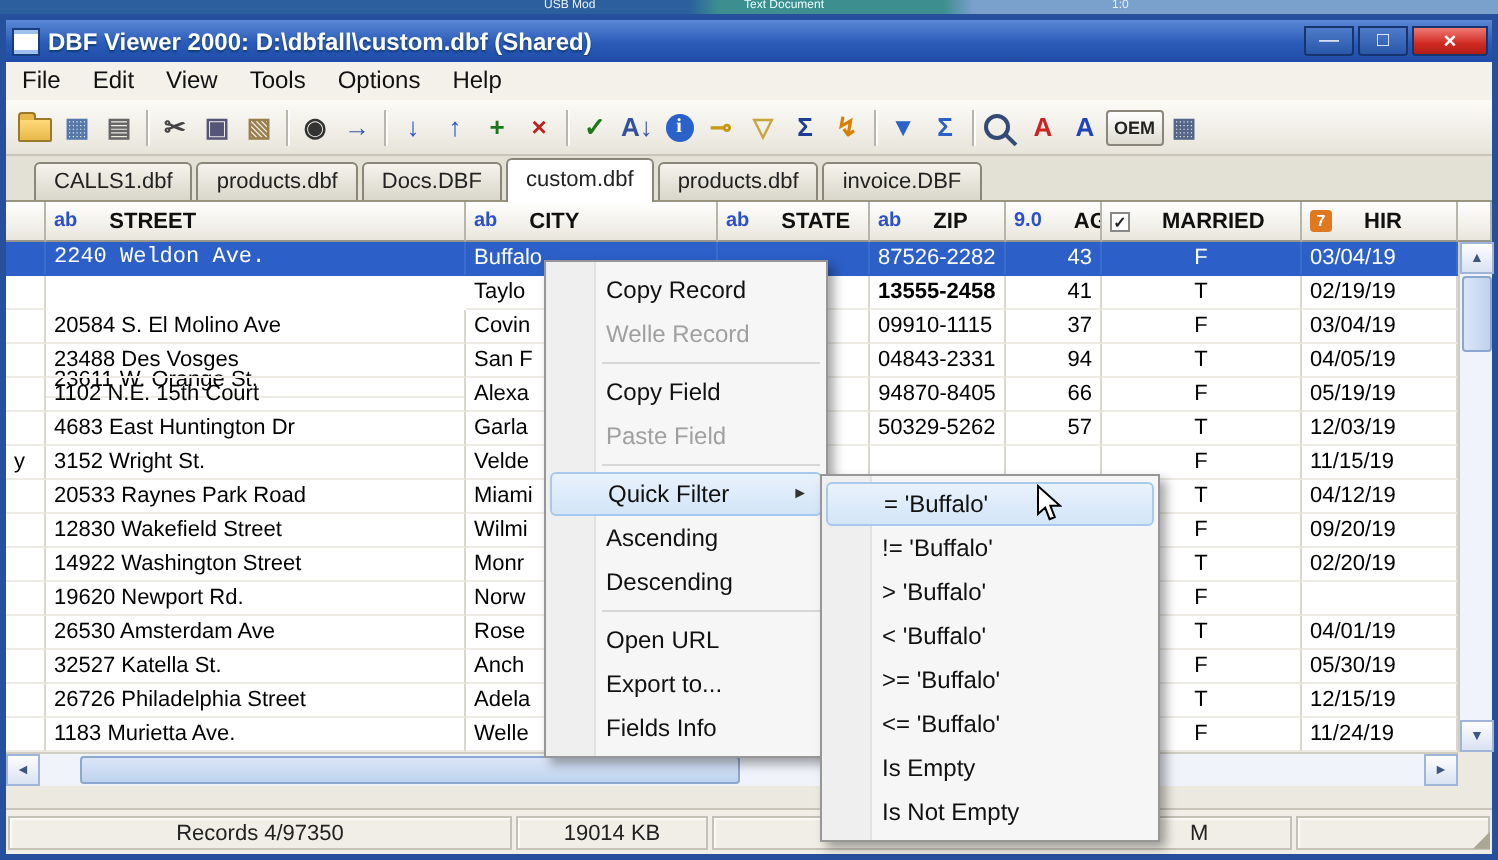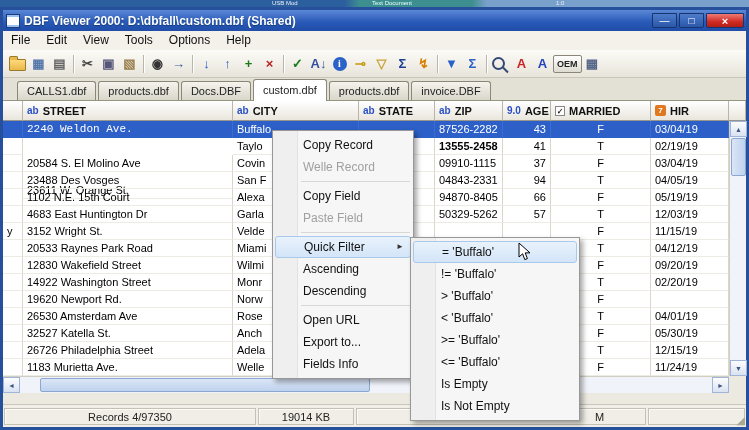--- a/index.html
+++ b/index.html
@@ -49,21 +49,21 @@
 
   .tabbar{position:absolute;top:68px;left:0;width:743px;height:23px;background:#e3e0d5;
     display:flex;align-items:flex-end;padding-left:14px;box-sizing:border-box;border-bottom:1px solid #97947f;}
   .tab{height:18px;line-height:18px;padding:0 9px;font-size:11px;color:#222;
     border:1px solid #8a8778;border-bottom:none;border-radius:3px 3px 0 0;
     background:linear-gradient(#f5f3ec,#d9d6ca);margin-right:2px;}
   .tab.active{height:21px;line-height:21px;background:#fff;position:relative;z-index:2;margin-bottom:-1px;}
 
   .grid{position:absolute;top:91px;left:0;width:743px;height:292px;background:#fff;}
   .grid-header{display:flex;height:20px;}
-  .hcell{box-sizing:border-box;height:20px;display:flex;align-items:center;gap:4px;padding:0 4px;
+  .hcell{box-sizing:border-box;height:20px;display:flex;align-items:center;gap:16px;padding:0 4px;
     background:linear-gradient(#ffffff,#e9e6dc);border-right:1px solid #b8b5aa;border-bottom:1px solid #98958a;
     font-size:11px;font-weight:bold;color:#111;overflow:hidden;white-space:nowrap;}
   .badge-ab{color:#2b50c8;font-size:10px;font-weight:bold;}
   .badge-check{display:inline-block;width:10px;height:10px;border:1px solid #888;background:#fff;
     font-size:8px;line-height:9px;text-align:center;color:#222;box-sizing:border-box;}
   .badge-date{display:inline-block;width:11px;height:11px;background:#e07820;color:#fff;
     font-size:8px;font-weight:bold;line-height:11px;text-align:center;border-radius:2px;}
   .grid-body{width:726px;}
   .grow{display:flex;height:17px;}
   .gcell{box-sizing:border-box;height:17px;line-height:16px;font-size:11px;color:#000;

